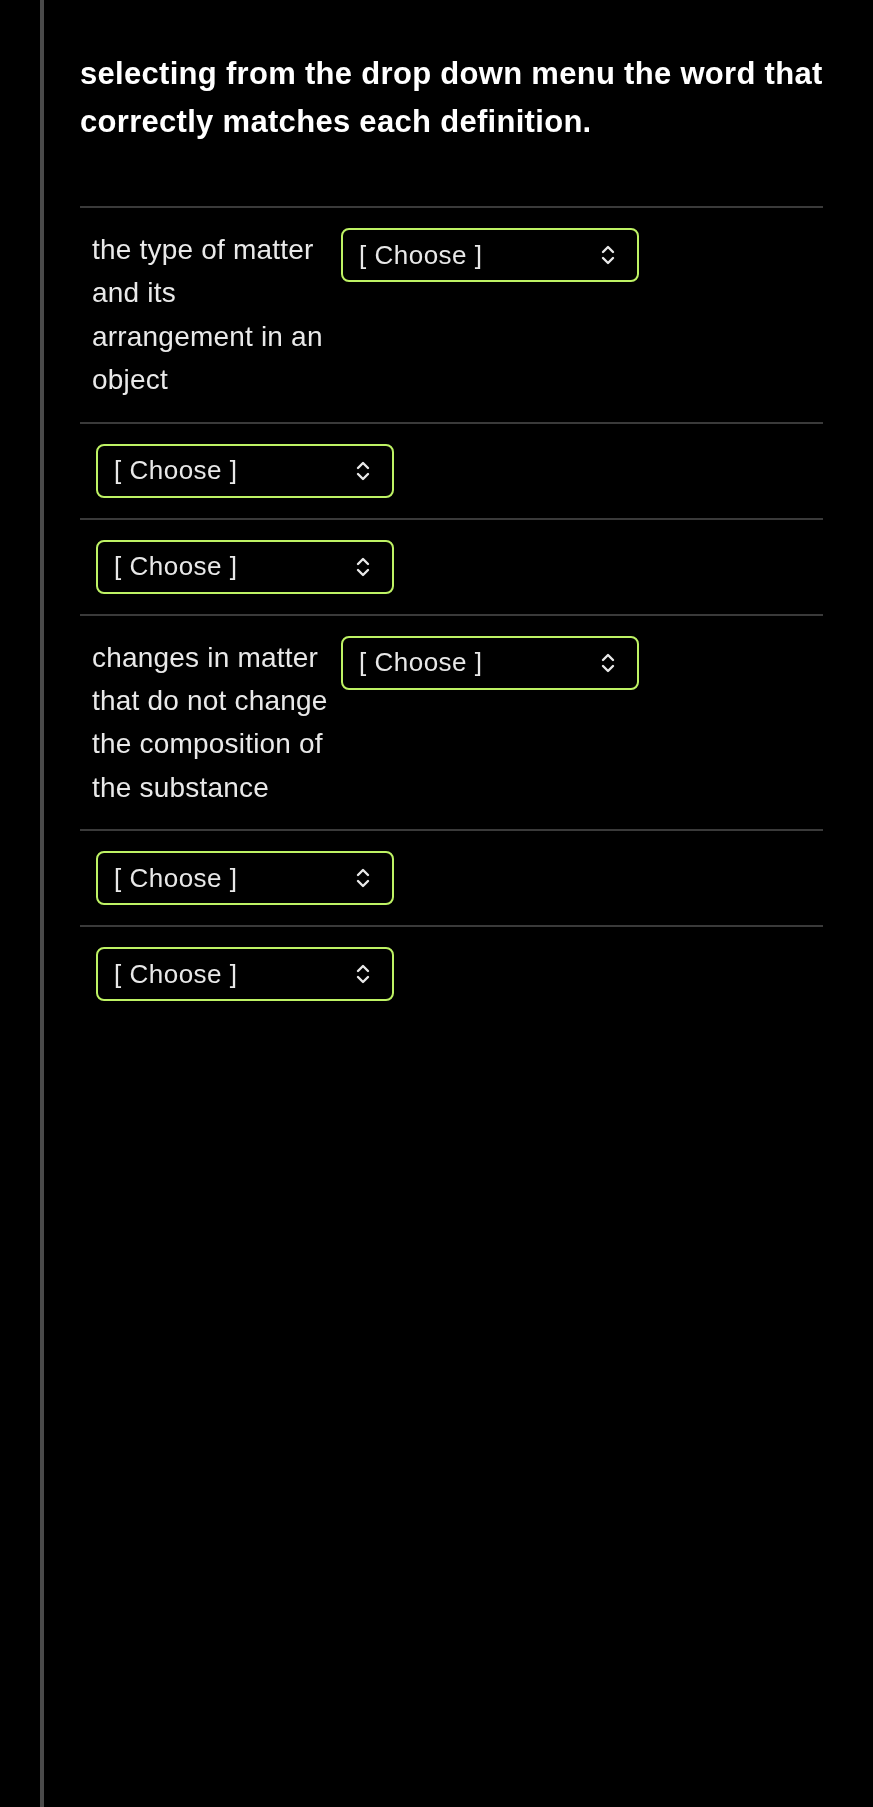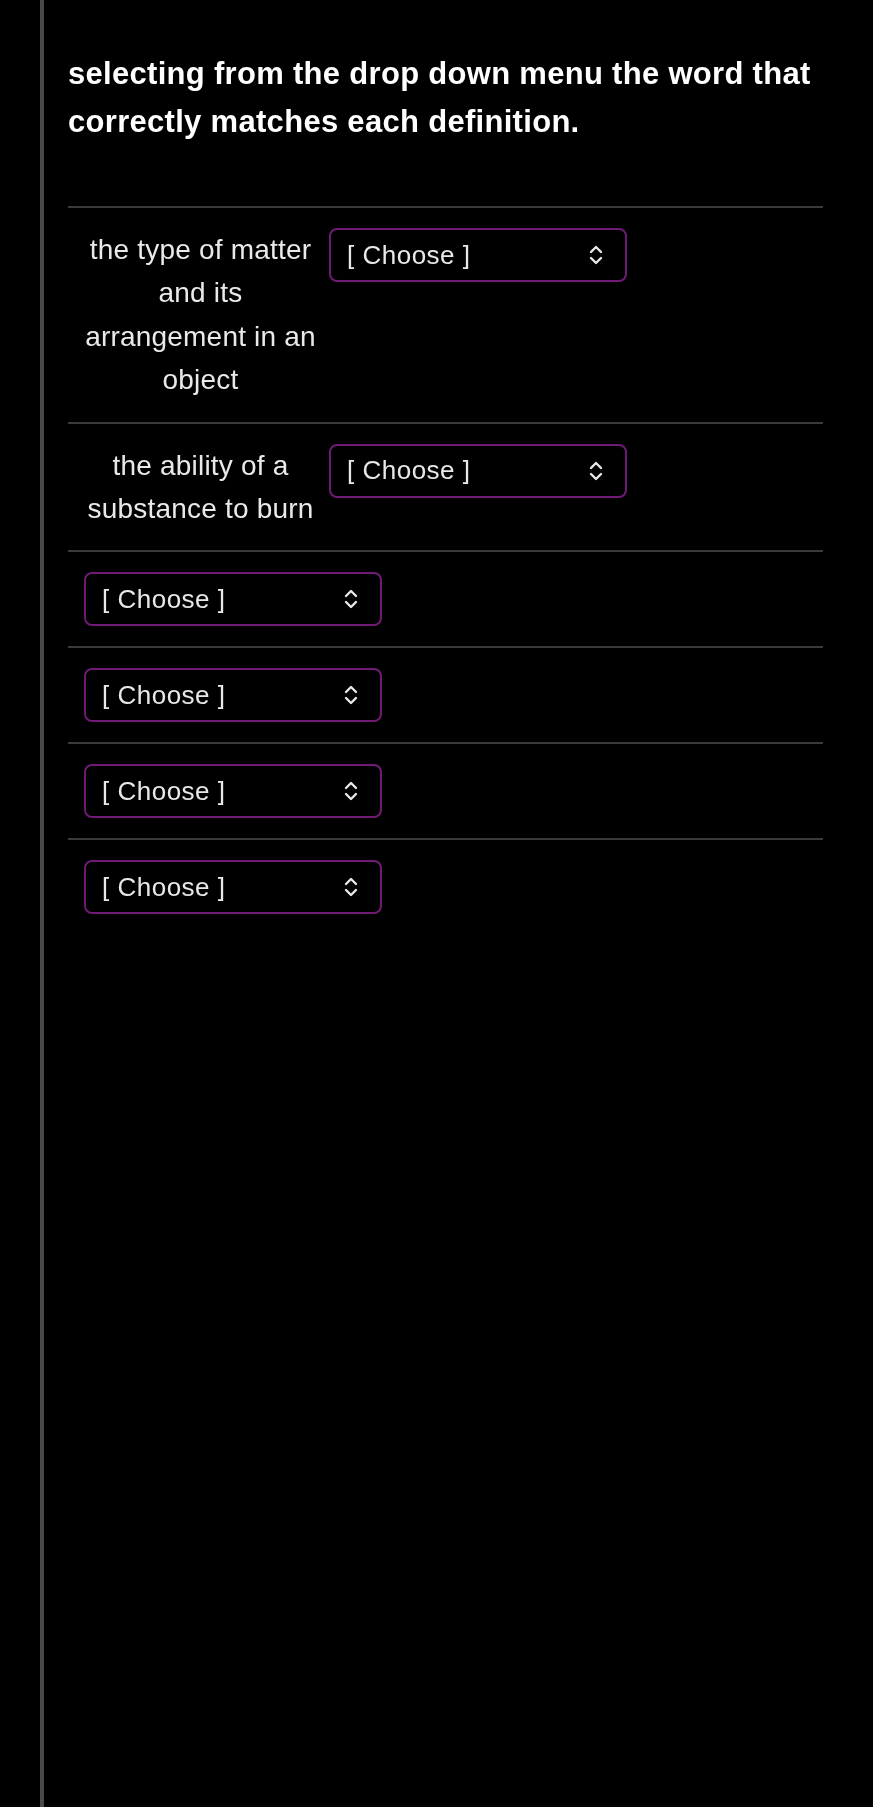--- a/index.html
+++ b/index.html
@@ -9,21 +9,21 @@
     font-family: "Segoe UI", "Helvetica Neue", Arial, sans-serif;
     width: 873px;
     min-height: 1807px;
   }
   .page {
     padding: 0 50px 0 40px;
     min-height: 1807px;
   }
   .left-rule {
     border-left: 4px solid #4a4a4a;
-    padding-left: 24px;
+    padding-left: 36px;
     padding-right: 0;
     min-height: 1807px;
   }
   .intro {
     font-size: 31px;
     line-height: 1.55;
     font-weight: 600;
     letter-spacing: 0.3px;
     color: #ffffff;
     padding-top: 50px;
@@ -39,34 +39,33 @@
     border-bottom: 2px solid #3a3a3a;
   }
   .definition {
     font-size: 28px;
     line-height: 1.55;
     font-weight: 300;
     color: #e9e9e9;
     width: 245px;
     padding-right: 4px;
     letter-spacing: 0.2px;
-    text-align: center;
   }
   .select-wrap {
     margin-left: 4px;
     flex: 0 0 auto;
   }
   .dropdown {
     display: flex;
     align-items: center;
     justify-content: space-between;
     width: 298px;
     height: 54px;
     padding: 0 18px 0 16px;
-    border: 2px solid #701a75;
+    border: 2px solid #bef264;
     border-radius: 8px;
     background: #000;
     color: #e8e8e8;
     font-size: 26px;
     font-weight: 300;
     cursor: pointer;
   }
   .dropdown .label {
     letter-spacing: 0.5px;
   }
@@ -100,21 +99,20 @@
             <svg width="20" height="22" viewBox="0 0 20 22" fill="none">
               <path d="M5 8 L10 3 L15 8" stroke="#e8e8e8" stroke-width="2.4" stroke-linecap="round" stroke-linejoin="round"></path>
               <path d="M5 14 L10 19 L15 14" stroke="#e8e8e8" stroke-width="2.4" stroke-linecap="round" stroke-linejoin="round"></path>
             </svg>
           </span>
         </div>
       </div>
     </div>
 
     <div class="row">
-      <div class="definition">the ability of a substance to burn</div>
       <div class="select-wrap">
         <div class="dropdown">
           <span class="label">[ Choose ]</span>
           <span class="chev">
             <svg width="20" height="22" viewBox="0 0 20 22" fill="none">
               <path d="M5 8 L10 3 L15 8" stroke="#e8e8e8" stroke-width="2.4" stroke-linecap="round" stroke-linejoin="round"></path>
               <path d="M5 14 L10 19 L15 14" stroke="#e8e8e8" stroke-width="2.4" stroke-linecap="round" stroke-linejoin="round"></path>
             </svg>
           </span>
         </div>
@@ -129,20 +127,21 @@
             <svg width="20" height="22" viewBox="0 0 20 22" fill="none">
               <path d="M5 8 L10 3 L15 8" stroke="#e8e8e8" stroke-width="2.4" stroke-linecap="round" stroke-linejoin="round"></path>
               <path d="M5 14 L10 19 L15 14" stroke="#e8e8e8" stroke-width="2.4" stroke-linecap="round" stroke-linejoin="round"></path>
             </svg>
           </span>
         </div>
       </div>
     </div>
 
     <div class="row">
+      <div class="definition">changes in matter that do not change the composition of the substance</div>
       <div class="select-wrap">
         <div class="dropdown">
           <span class="label">[ Choose ]</span>
           <span class="chev">
             <svg width="20" height="22" viewBox="0 0 20 22" fill="none">
               <path d="M5 8 L10 3 L15 8" stroke="#e8e8e8" stroke-width="2.4" stroke-linecap="round" stroke-linejoin="round"></path>
               <path d="M5 14 L10 19 L15 14" stroke="#e8e8e8" stroke-width="2.4" stroke-linecap="round" stroke-linejoin="round"></path>
             </svg>
           </span>
         </div>

